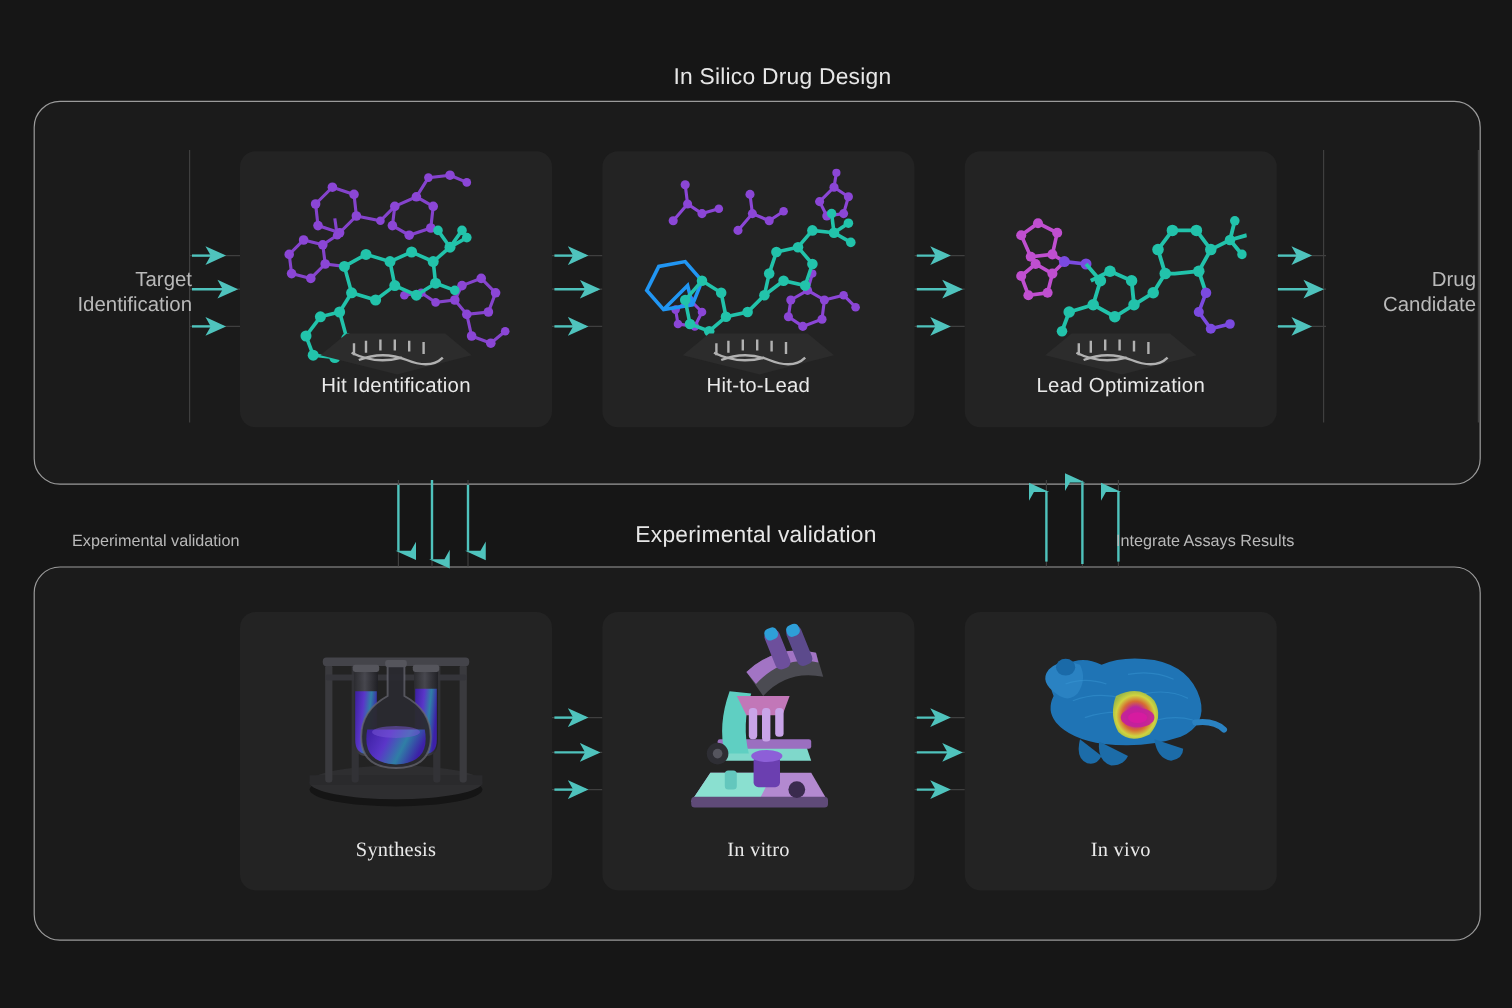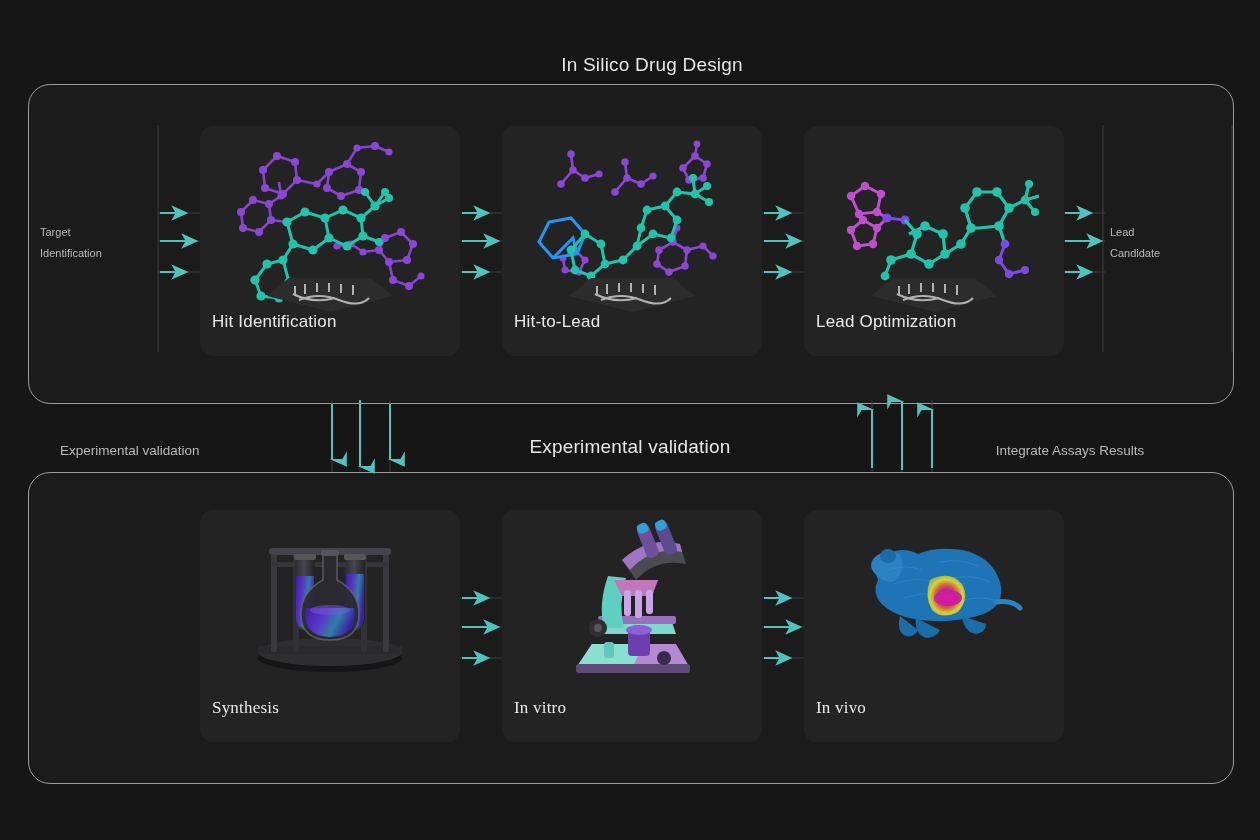--- a/index.html
+++ b/index.html
@@ -40,47 +40,47 @@
   
   .card {
     position: absolute;
     width: 260px; height: 230px;
     background: #232323;
     border-radius: 13px;
   }
   .card.bottom { height: 232px; font-family: Liberation Serif, serif; }
   .card-label {
     position: absolute;
-    left: 12px; right: 0; bottom: 24px;
-    text-align: left;
+    left: 0; right: 0; bottom: 24px;
+    text-align: center;
     font-size: 17px;
     color: #e9e9e9;
     letter-spacing: .2px;
     white-space: nowrap;
   }
   .card-art {
     position: absolute;
     left: 0; right: 0; top: 8px;
     height: 170px;
   }
   .card-art svg { display: block; margin: 0 auto; }
 
   
   .edge-label {
     position: absolute;
-    font-size: 11px;
+    font-size: 17px;
     line-height: 21px;
     color: #b9b9b9;
-    text-align: left;
+    text-align: right;
     white-space: pre-line;
   }
   #label-target     { left: 40px;  top: 222px; width: 120px; }
   #label-candidate  { left: 1110px; top: 222px; width: 120px; }
   #label-expval-l   { left: 60px;  top: 440px; width: 280px; text-align: left; font-size: 13.5px; }
-  #label-assays-r   { left: 930px; top: 440px; width: 280px; text-align: center; font-size: 13.5px; }
+  #label-assays-r   { left: 930px; top: 440px; width: 280px; text-align: left; font-size: 13.5px; }
 
   
   .wires { position: absolute; inset: 0; pointer-events: none; }
 </style>
 </head>
 <body>
 
 <div class="stage">
 
   <div class="section-title" id="title-top">In Silico Drug Design</div>
@@ -196,21 +196,21 @@
     <g stroke="#4fc3bd" stroke-width="2" fill="none">
       <line x1="872" y1="468" x2="872" y2="410" marker-end="url(#ah-u)"></line>
       <line x1="902" y1="470" x2="902" y2="402" marker-end="url(#ah-u)"></line>
       <line x1="932" y1="468" x2="932" y2="410" marker-end="url(#ah-u)"></line>
     </g>
   </svg>
 
   <div class="edge-label" id="label-target">Target
 Identification</div>
 
-  <div class="edge-label" id="label-candidate">Lead
+  <div class="edge-label" id="label-candidate">Drug
 Candidate</div>
 
   <div class="edge-label" id="label-expval-l">Experimental validation</div>
 
   <div class="edge-label" id="label-assays-r">Integrate Assays Results</div>
 
   <div class="card" style="left:200px; top:126px;">
     <div class="card-art">
       <svg width="210" height="170" viewBox="0 0 210 170">
         <g stroke="#8b46d6" stroke-width="2.6" fill="none" opacity="0.95">

